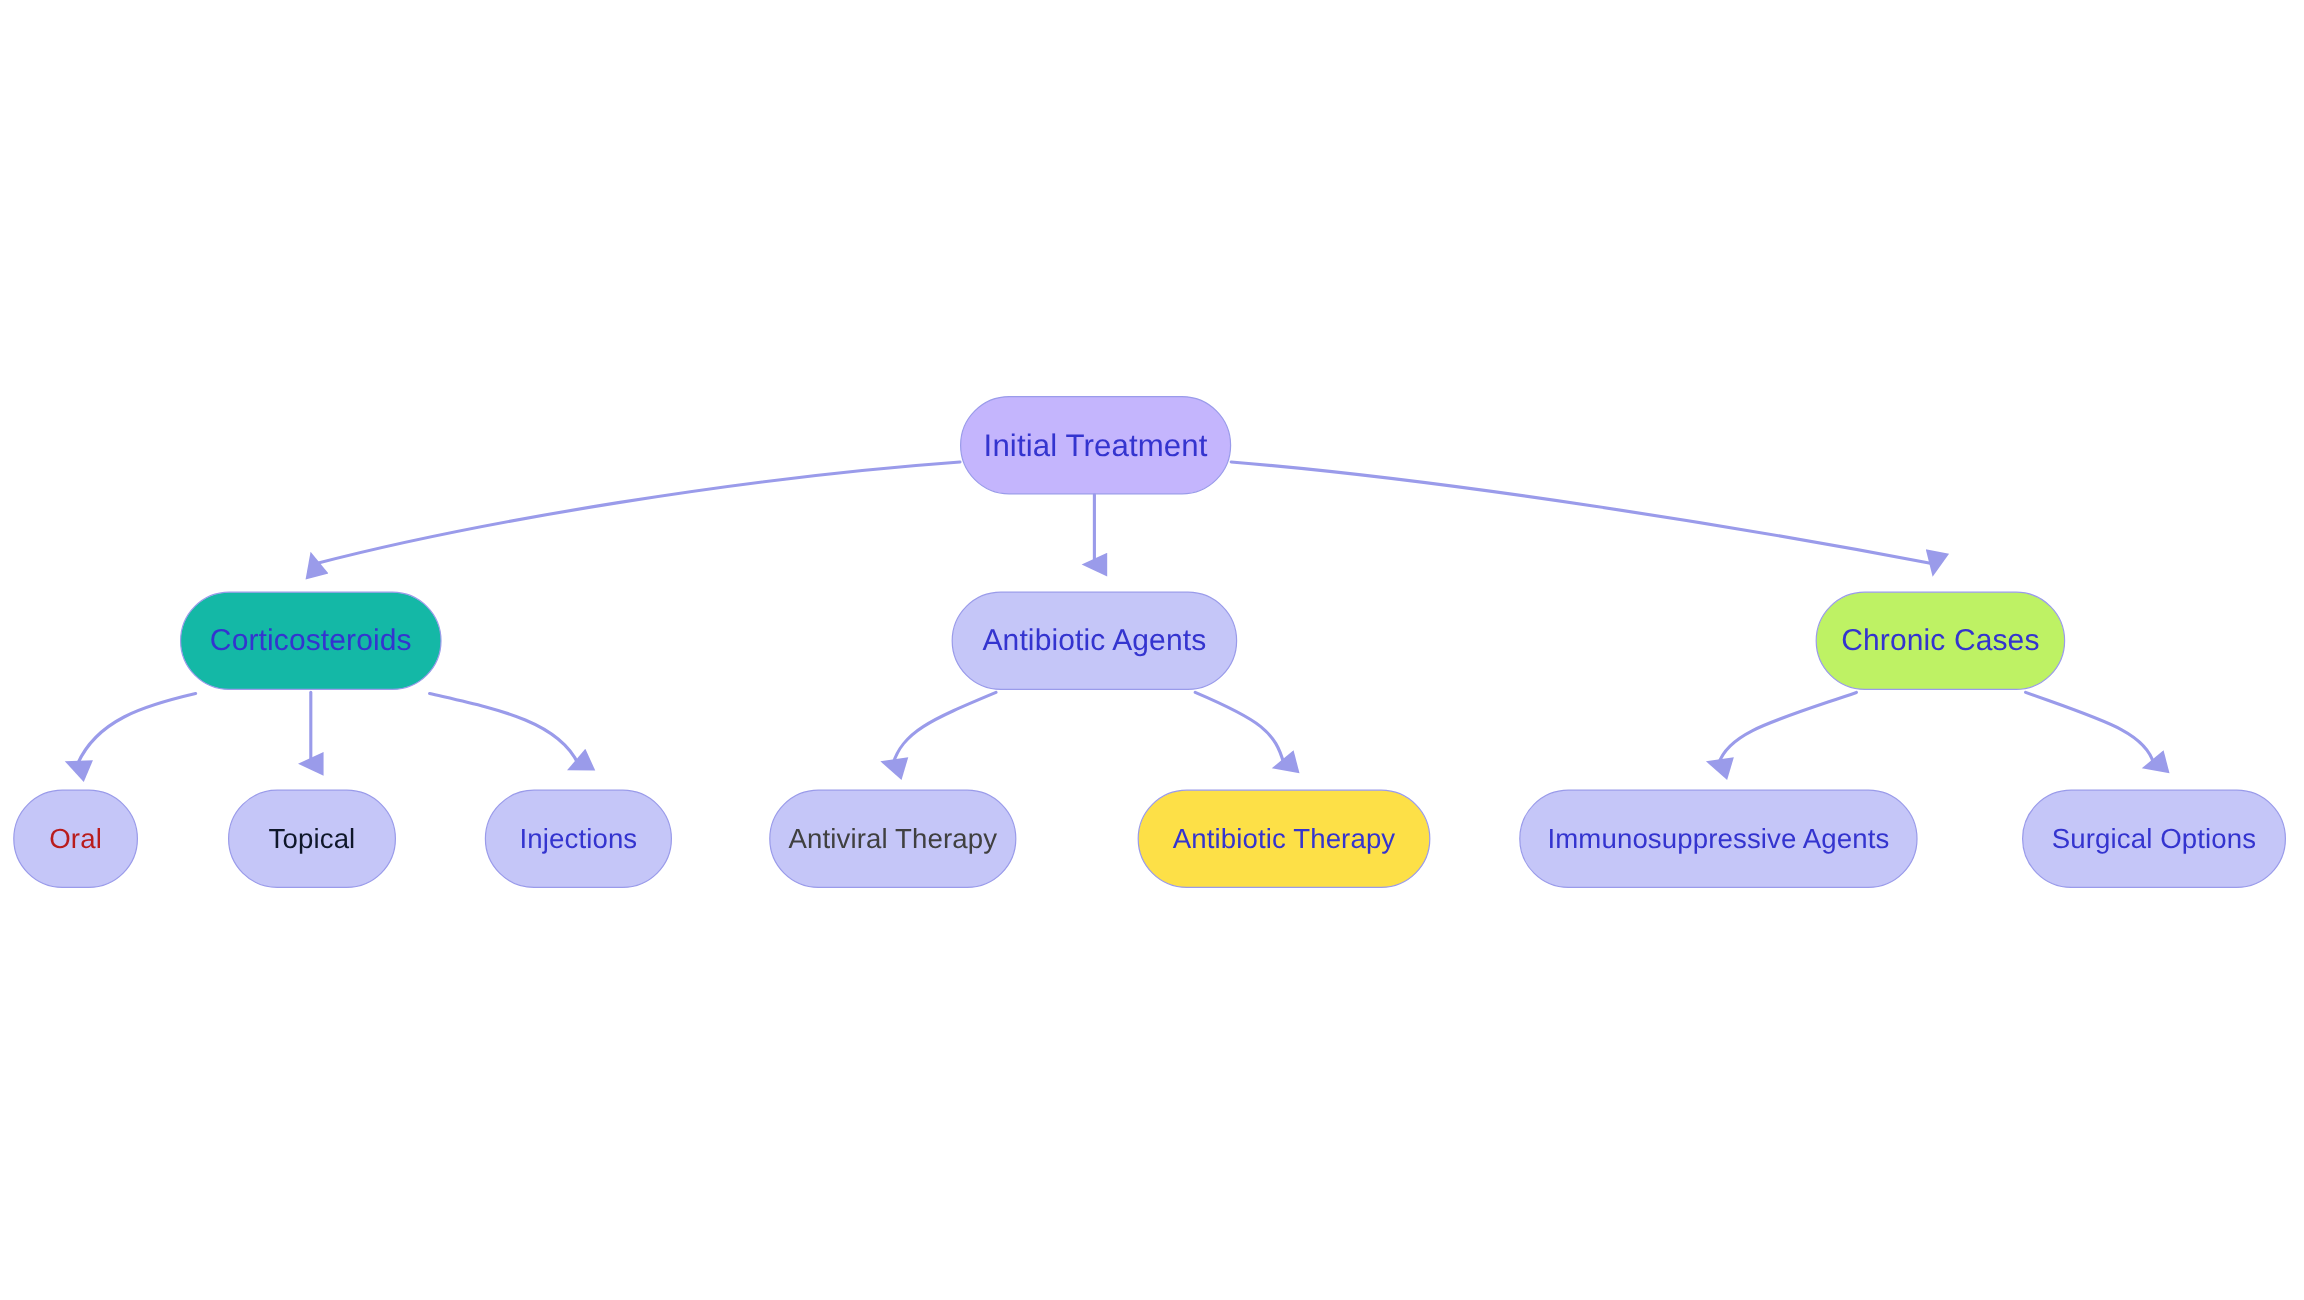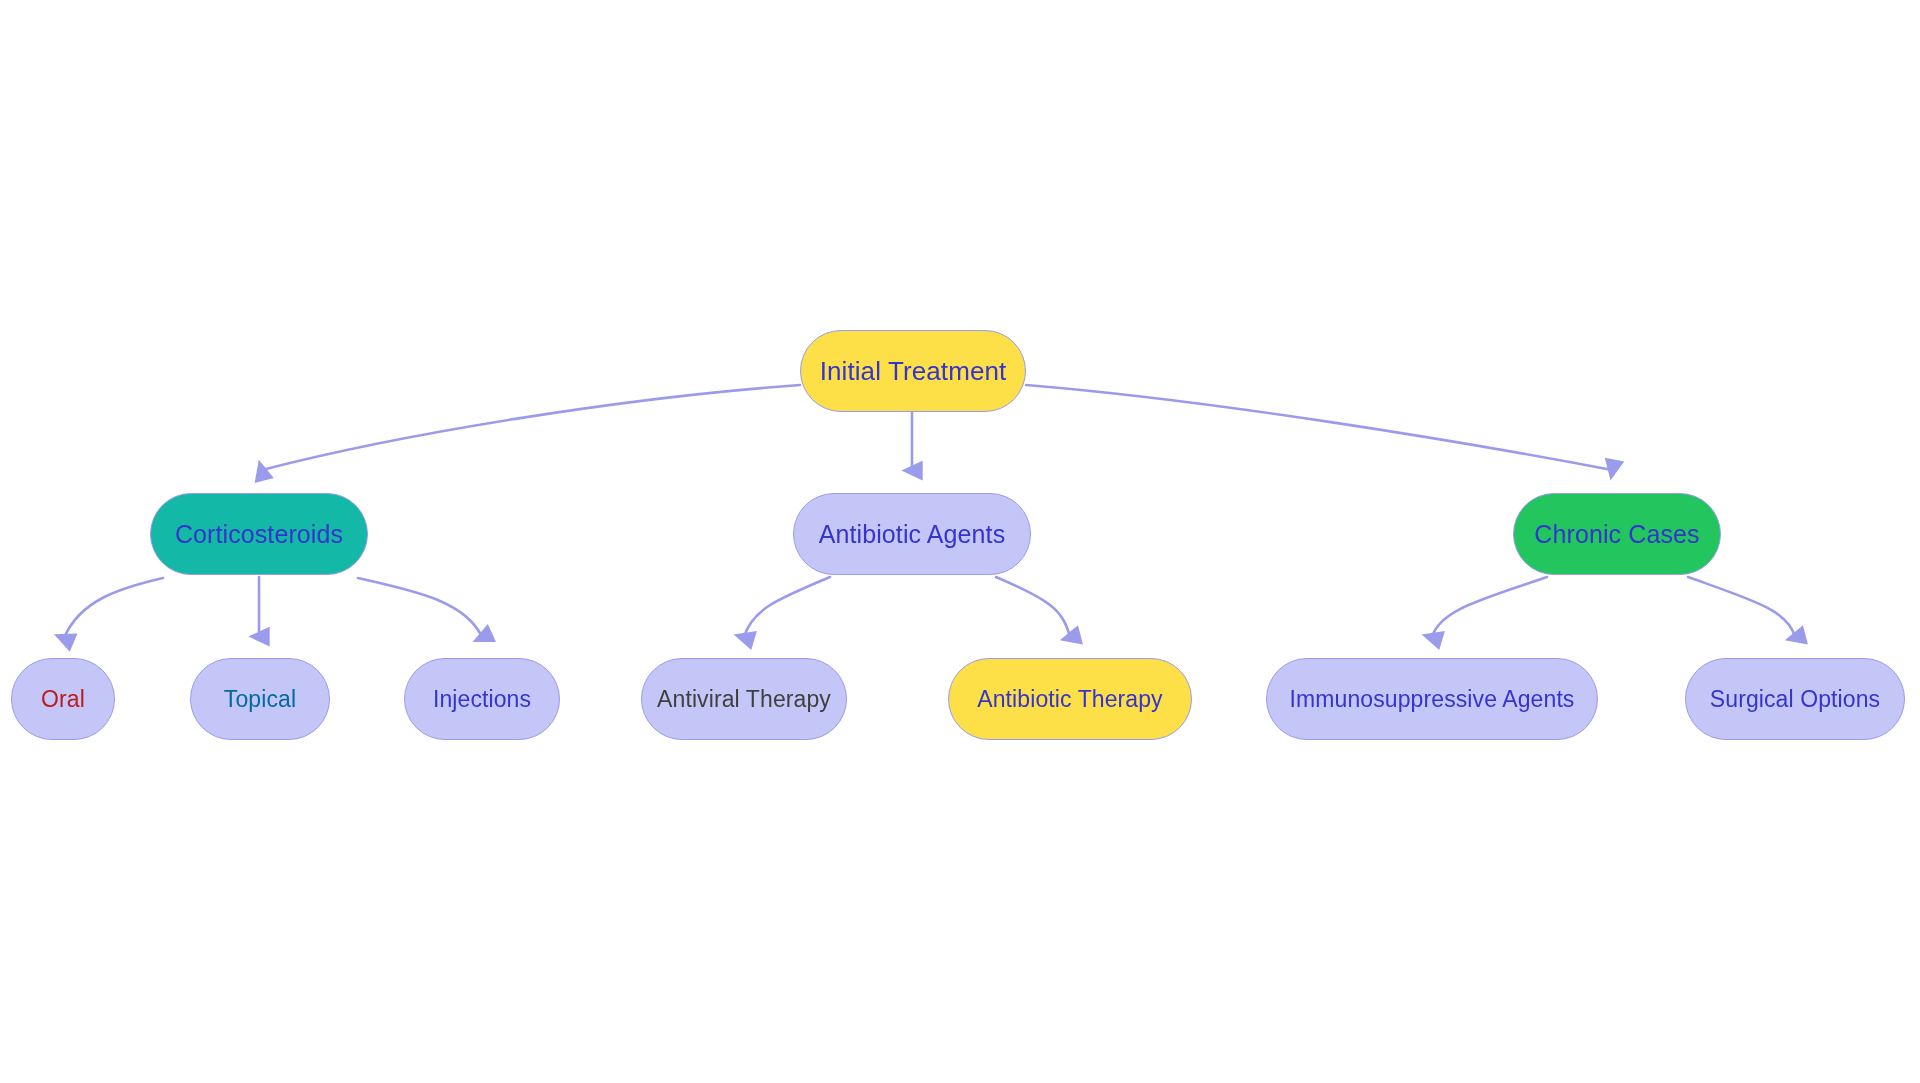--- a/index.html
+++ b/index.html
@@ -66,36 +66,36 @@
         <path d="M 259 577 L 259 636" marker-end="url(#arrowhead)"></path>
         <path d="M 358 578 C 410 590 465 600 482 637" marker-end="url(#arrowhead)"></path>
         <path d="M 830 577 C 775 600 752 610 744 637" marker-end="url(#arrowhead)"></path>
         <path d="M 996 577 C 1050 600 1063 610 1070 637" marker-end="url(#arrowhead)"></path>
         <path d="M 1547 577 C 1480 600 1440 610 1432 637" marker-end="url(#arrowhead)"></path>
         <path d="M 1688 577 C 1752 600 1788 610 1795 637" marker-end="url(#arrowhead)"></path>
       </g>
   </svg>
 
   <div id="node-layer">
-      <div class="node" style="left: 800px; top: 330px; width: 226px; height: 82px; background: #fde047; border-color: rgb(154, 155, 234); color: rgb(52, 52, 207); border-radius: 41px;">
+      <div class="node" style="left: 800px; top: 330px; width: 226px; height: 82px; background: #c4b5fd; border-color: rgb(154, 155, 234); color: rgb(52, 52, 207); border-radius: 41px;">
         <span class="node-label" style="font-size: 26px;">Initial Treatment</span>
       </div>
       <div class="node" style="left: 150px; top: 493px; width: 218px; height: 82px; background: #14b8a6; border-color: rgb(154, 155, 234); color: rgb(52, 52, 207); border-radius: 41px;">
         <span class="node-label" style="font-size: 25px;">Corticosteroids</span>
       </div>
       <div class="node" style="left: 793px; top: 493px; width: 238px; height: 82px; background: rgb(197, 198, 248); border-color: rgb(154, 155, 234); color: rgb(52, 52, 207); border-radius: 41px;">
         <span class="node-label" style="font-size: 25px;">Antibiotic Agents</span>
       </div>
-      <div class="node" style="left: 1513px; top: 493px; width: 208px; height: 82px; background: #22c55e; border-color: rgb(154, 155, 234); color: rgb(52, 52, 207); border-radius: 41px;">
+      <div class="node" style="left: 1513px; top: 493px; width: 208px; height: 82px; background: #bef264; border-color: rgb(154, 155, 234); color: rgb(52, 52, 207); border-radius: 41px;">
         <span class="node-label" style="font-size: 25px;">Chronic Cases</span>
       </div>
       <div class="node" style="left: 11px; top: 658px; width: 104px; height: 82px; background: rgb(197, 198, 248); border-color: rgb(154, 155, 234); color: #b91c1c; border-radius: 41px;">
         <span class="node-label" style="font-size: 23px;">Oral</span>
       </div>
-      <div class="node" style="left: 190px; top: 658px; width: 140px; height: 82px; background: rgb(197, 198, 248); border-color: rgb(154, 155, 234); color: #0369a1; border-radius: 41px;">
+      <div class="node" style="left: 190px; top: 658px; width: 140px; height: 82px; background: rgb(197, 198, 248); border-color: rgb(154, 155, 234); color: #0f172a; border-radius: 41px;">
         <span class="node-label" style="font-size: 23px;">Topical</span>
       </div>
       <div class="node" style="left: 404px; top: 658px; width: 156px; height: 82px; background: rgb(197, 198, 248); border-color: rgb(154, 155, 234); color: rgb(52, 52, 207); border-radius: 41px;">
         <span class="node-label" style="font-size: 23px;">Injections</span>
       </div>
       <div class="node" style="left: 641px; top: 658px; width: 206px; height: 82px; background: rgb(197, 198, 248); border-color: rgb(154, 155, 234); color: #404040; border-radius: 41px;">
         <span class="node-label" style="font-size: 23px;">Antiviral Therapy</span>
       </div>
       <div class="node" style="left: 948px; top: 658px; width: 244px; height: 82px; background: #fde047; border-color: rgb(154, 155, 234); color: rgb(52, 52, 207); border-radius: 41px;">
         <span class="node-label" style="font-size: 23px;">Antibiotic Therapy</span>

